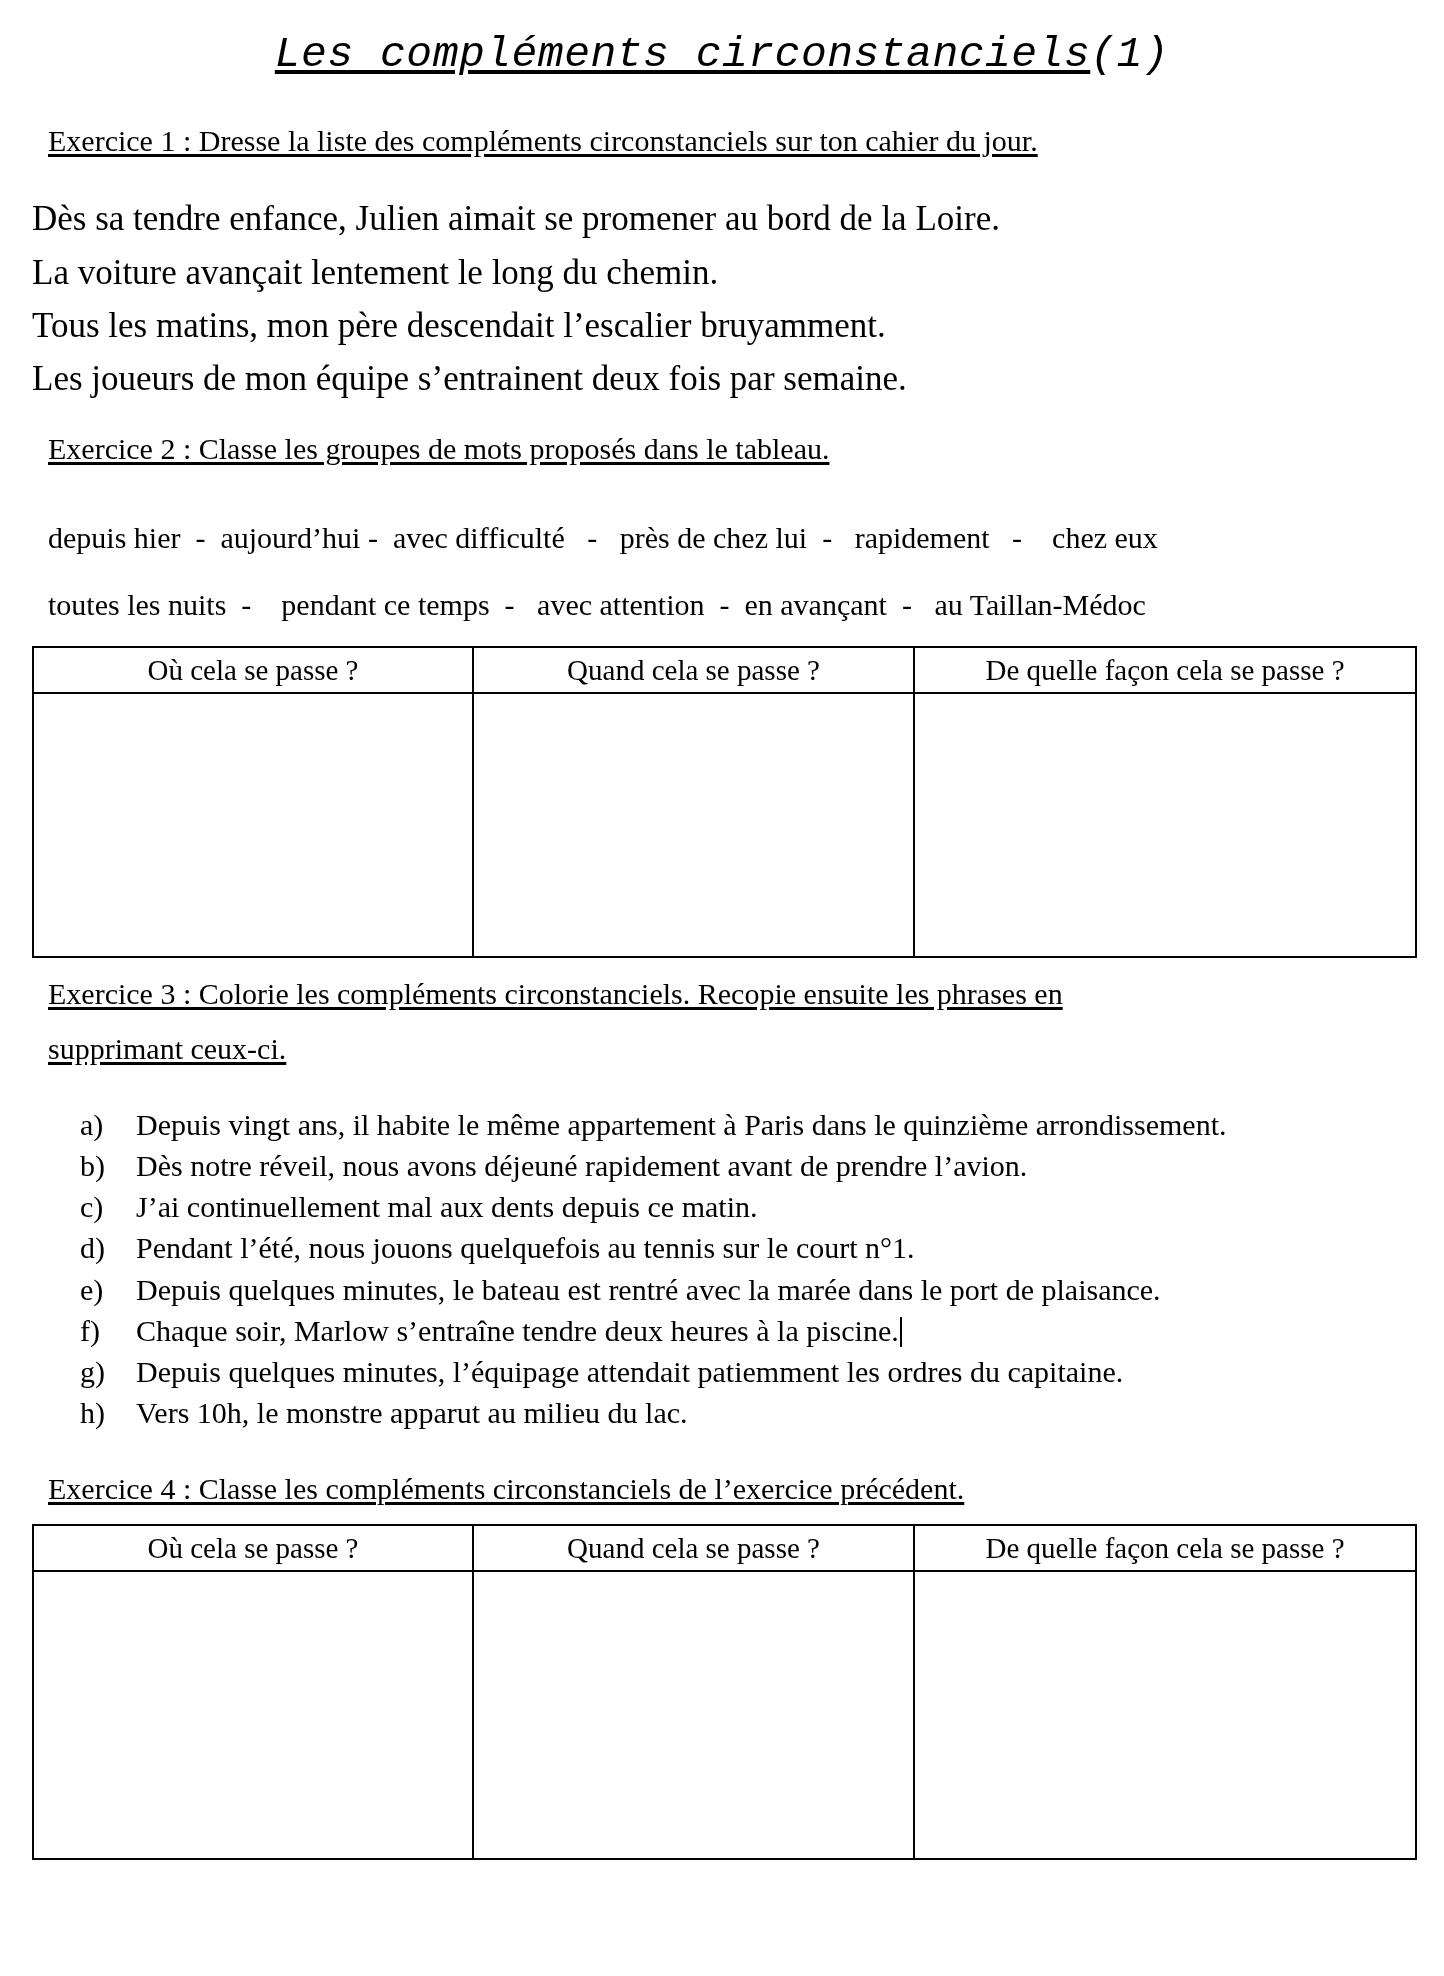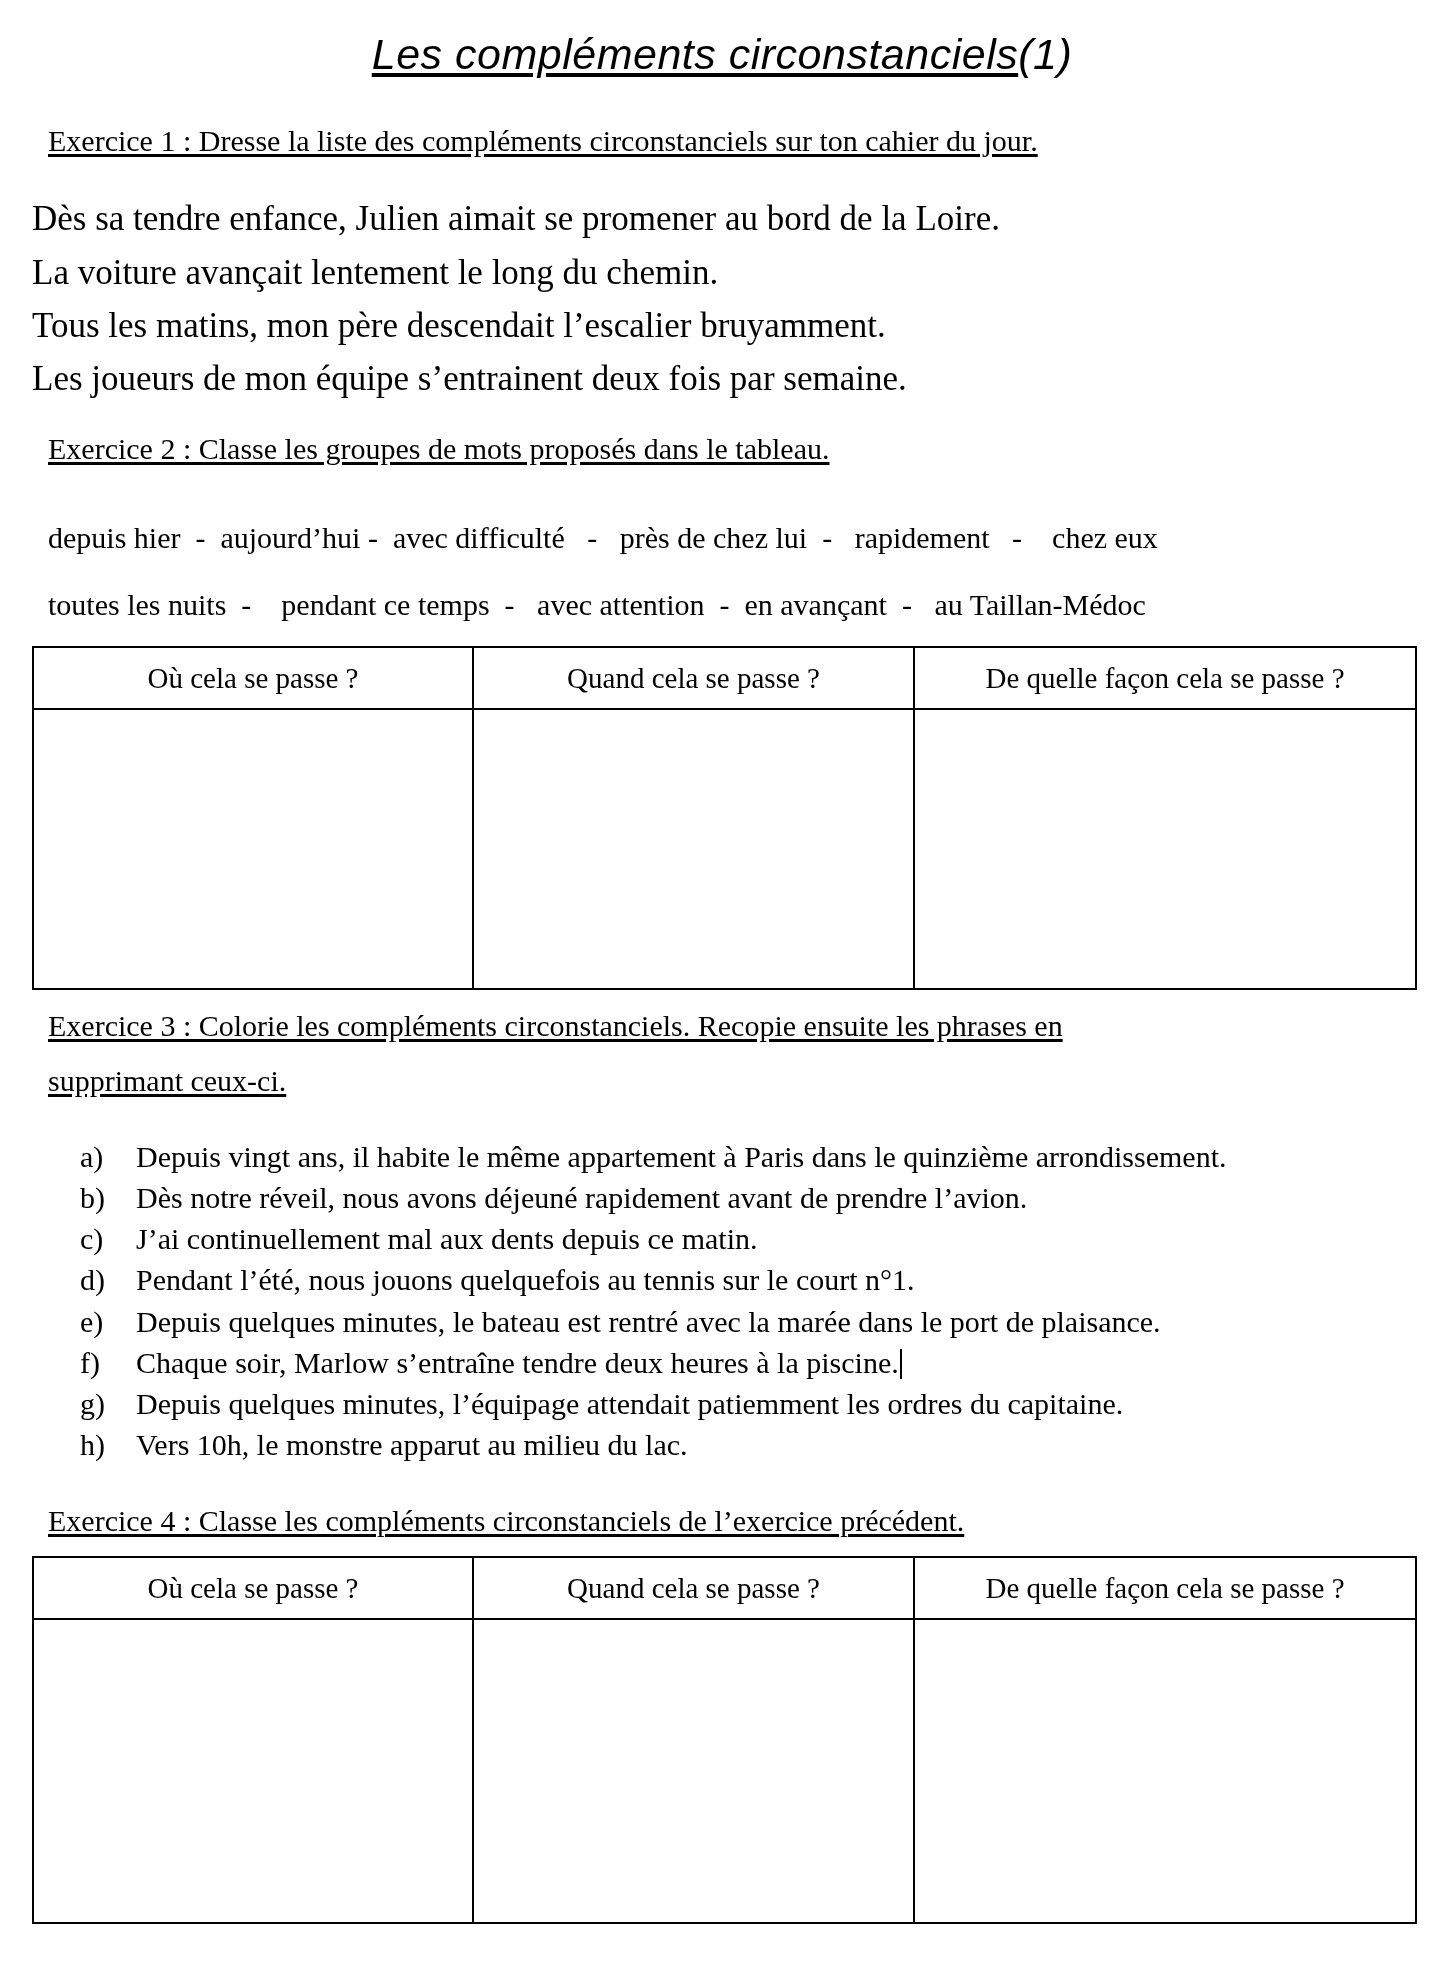--- a/index.html
+++ b/index.html
@@ -20,21 +20,21 @@
     position: relative;
     width: 1444px;
     height: 1976px;
     padding: 0;
     box-sizing: border-box;
   }
 
   
   .doc-title {
     text-align: center;
-    font-family: Liberation Sans, sans-serif;
+    font-family: Liberation Mono, monospace;
     font-style: italic;
     font-size: 43px;
     font-weight: 400;
     letter-spacing: 0.5px;
     margin: 0;
     padding-top: 30px;
     line-height: 1.15;
   }
   .doc-title .title-main {
     text-decoration: underline;
@@ -77,21 +77,21 @@
 
   
   .cc-table {
     border-collapse: collapse;
     width: 1383px;
     margin: 4px 0 0 0;
     table-layout: fixed;
   }
   .cc-table th, .cc-table td {
     border: 2px solid #000000;
-    padding: 8px;
+    padding: 0;
   }
   .cc-table th {
     font-weight: 400;
     font-size: 29px;
     height: 44px;
     line-height: 44px;
     text-align: center;
     vertical-align: middle;
   }
   .cc-table td {

